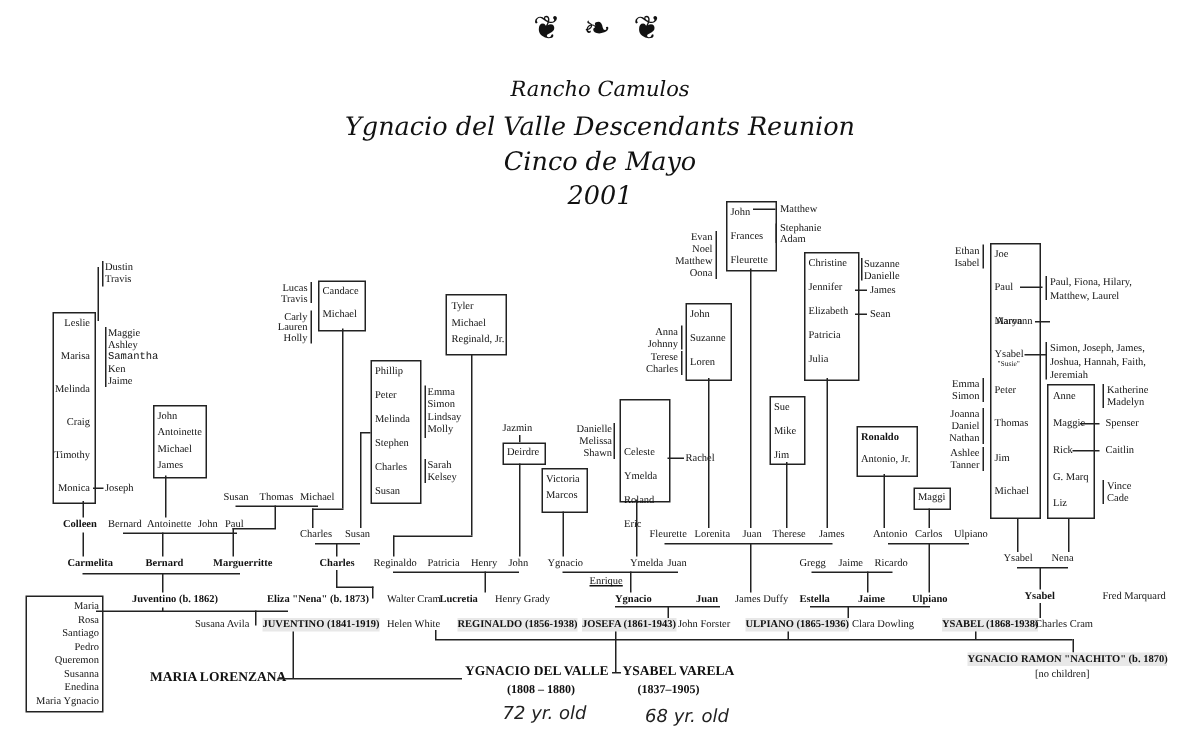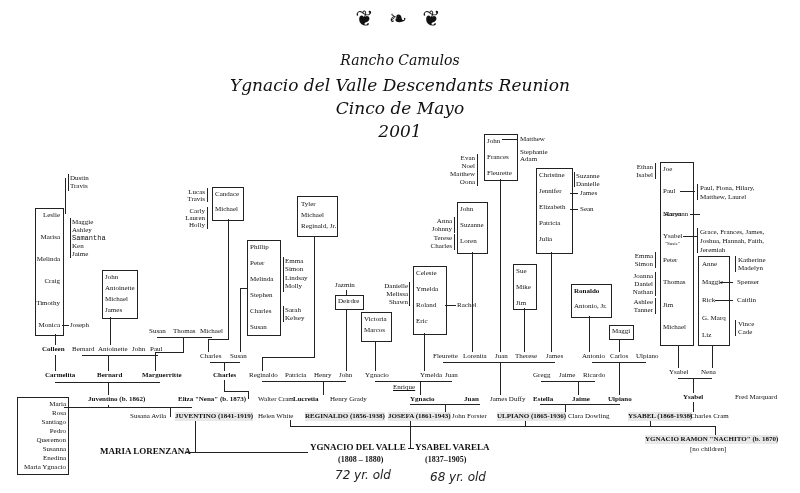--- a/index.html
+++ b/index.html
@@ -240,21 +240,21 @@
 </div>
 <div class="ln" style="left:346px;top:309px;width:1px;height:62px;"></div>
 
 <div class="box" style="left:361px;top:312px;width:27px;height:26px;padding:2px 0 0 2px;">
   <span class="t" style="margin-bottom:2px;">Victoria</span>
   <span class="t">Marcos</span>
 </div>
 <div class="ln" style="left:375px;top:341px;width:1px;height:30px;"></div>
 
 <div class="box" style="left:413px;top:266px;width:30px;height:65px;padding:2px 0 0 2px;">
-  <span class="t" style="margin-bottom:7px;">Celeste</span>
+  <span class="t" style="margin-bottom:7px;margin-top:28px;">Celeste</span>
   <span class="t" style="margin-bottom:7px;">Ymelda</span>
   <span class="t" style="margin-bottom:7px;">Roland</span>
   <span class="t">Eric</span>
 </div>
 <div class="t r" style="left:375px;top:282px;width:33px;">Danielle</div>
 <div class="t r" style="left:375px;top:290px;width:33px;">Melissa</div>
 <div class="t r" style="left:375px;top:298px;width:33px;">Shawn</div>
 <div class="ln" style="left:409px;top:282px;width:1px;height:24px;"></div>
 <div class="ln" style="left:445px;top:305px;width:11px;height:1px;"></div>
 <div class="t" style="left:457px;top:301px;">Rachel</div>
@@ -338,21 +338,21 @@
 <div class="t r" style="left:628px;top:163px;width:25px;">Ethan</div>
 <div class="t r" style="left:628px;top:171px;width:25px;">Isabel</div>
 <div class="ln" style="left:655px;top:163px;width:1px;height:16px;"></div>
 <div class="ln" style="left:680px;top:191px;width:15px;height:1px;"></div>
 <div class="t" style="left:700px;top:184px;width:70px;white-space:normal;">Paul, Fiona, Hilary, Matthew, Laurel</div>
 <div class="ln" style="left:697px;top:184px;width:1px;height:16px;"></div>
 <div class="ln" style="left:690px;top:214px;width:10px;height:1px;"></div>
 <div class="t" style="left:664px;top:210px;text-align:center;">Aaron</div>
 <div class="ln" style="left:683px;top:236px;width:15px;height:1px;"></div>
 <div class="ln" style="left:697px;top:228px;width:1px;height:25px;"></div>
-<div class="t" style="left:700px;top:228px;width:75px;white-space:normal;">Grace, Frances, James, Joshua, Hannah, Faith, Jeremiah</div>
+<div class="t" style="left:700px;top:228px;width:75px;white-space:normal;">Simon, Joseph, James, Joshua, Hannah, Faith, Jeremiah</div>
 
 <div class="t r" style="left:628px;top:252px;width:25px;">Emma</div>
 <div class="t r" style="left:628px;top:260px;width:25px;">Simon</div>
 <div class="ln" style="left:655px;top:252px;width:1px;height:16px;"></div>
 <div class="t r" style="left:620px;top:272px;width:33px;">Joanna</div>
 <div class="t r" style="left:620px;top:280px;width:33px;">Daniel</div>
 <div class="t r" style="left:620px;top:288px;width:33px;">Nathan</div>
 <div class="ln" style="left:655px;top:272px;width:1px;height:24px;"></div>
 <div class="t r" style="left:620px;top:298px;width:33px;">Ashlee</div>
 <div class="t r" style="left:620px;top:306px;width:33px;">Tanner</div>

